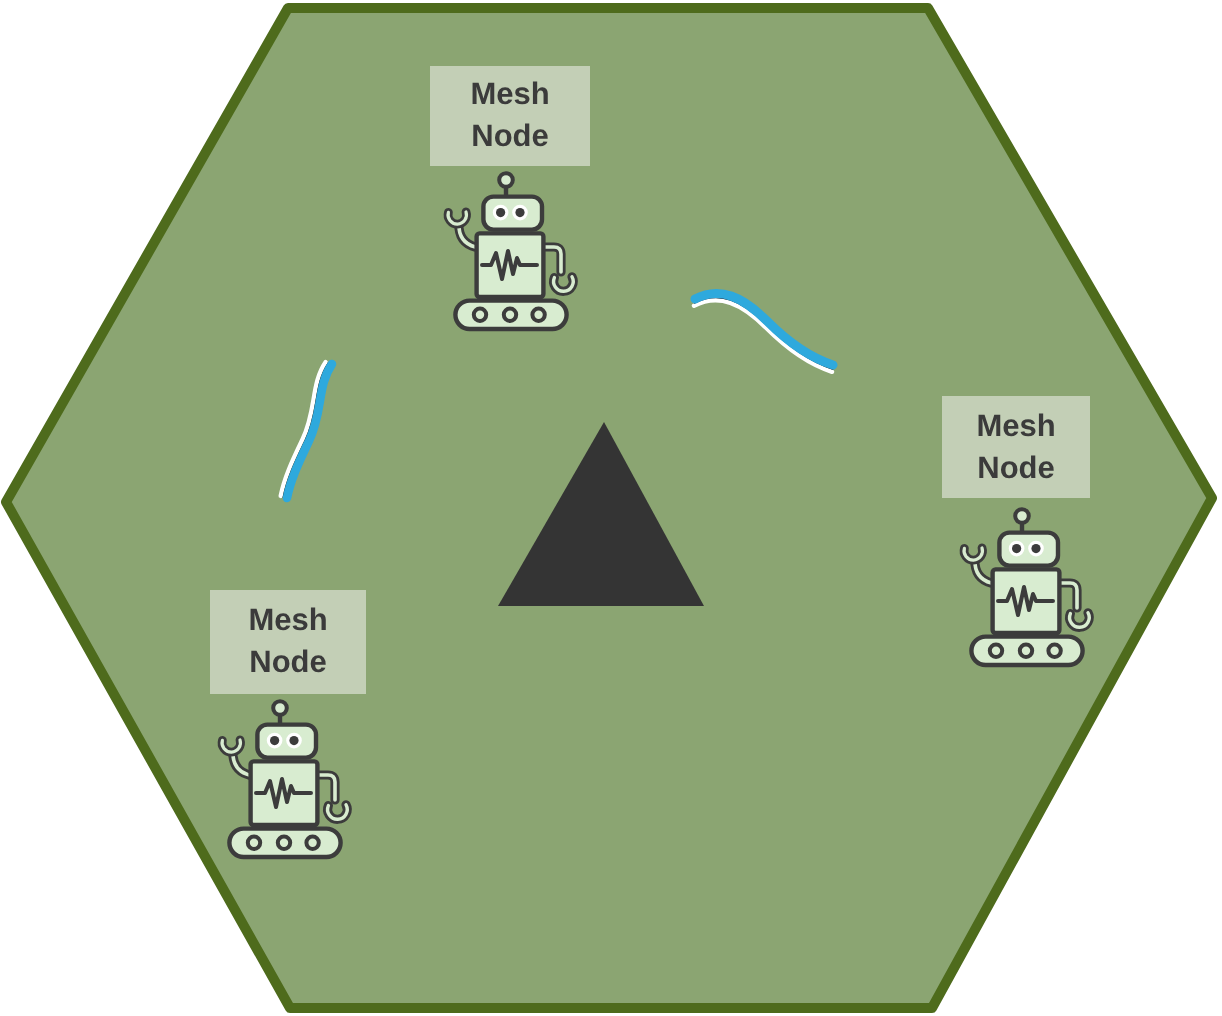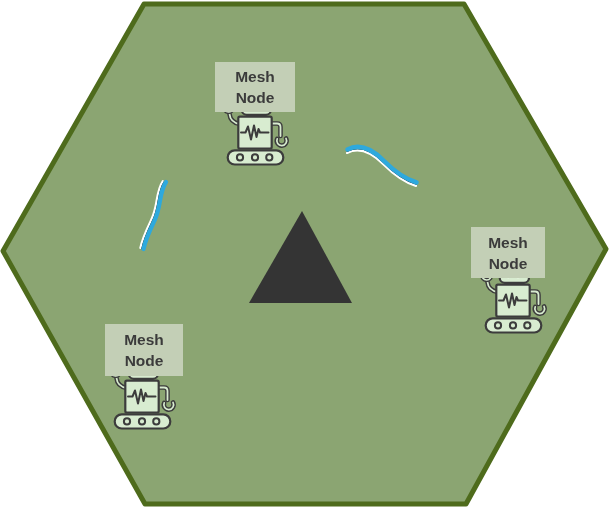--- a/index.html
+++ b/index.html
@@ -6,21 +6,21 @@
   .canvas{position:relative;width:611px;height:508px;overflow:hidden;
           font-family:"Liberation Sans",sans-serif;}
   .scene{position:absolute;left:0;top:0;}
   .hex{fill:var(--hexagon-fill);stroke:var(--hexagon-border);stroke-width:5;stroke-linejoin:round;}
   .tri{fill:var(--triangle-fill);}
   .wave-hi{stroke:var(--wave-highlight);fill:none;stroke-linecap:round;}
   .wave-sh{stroke:var(--wave-shadow);fill:none;stroke-linecap:round;}
   .wave-main{stroke:var(--wave-blue);fill:none;stroke-linecap:round;}
   .node-label{position:absolute;display:flex;align-items:center;justify-content:center;
      text-align:center;white-space:pre-line;background:var(--label-bg);
-     color:var(--label-text);font-weight:700;font-size:15.5px;line-height:21px;margin-top:29px;}
+     color:var(--label-text);font-weight:700;font-size:15.5px;line-height:21px;}
   .label-top{left:215px;top:33px;width:80px;height:50px;}
   .label-right{left:471px;top:198px;width:74px;height:51px;}
   .label-bottom-left{left:105px;top:295px;width:78px;height:52px;}
 </style>
 </head>
 <body>
 
 <div class="canvas">
   <svg class="scene" width="611" height="508" viewBox="0 0 611 508">
     <defs>

